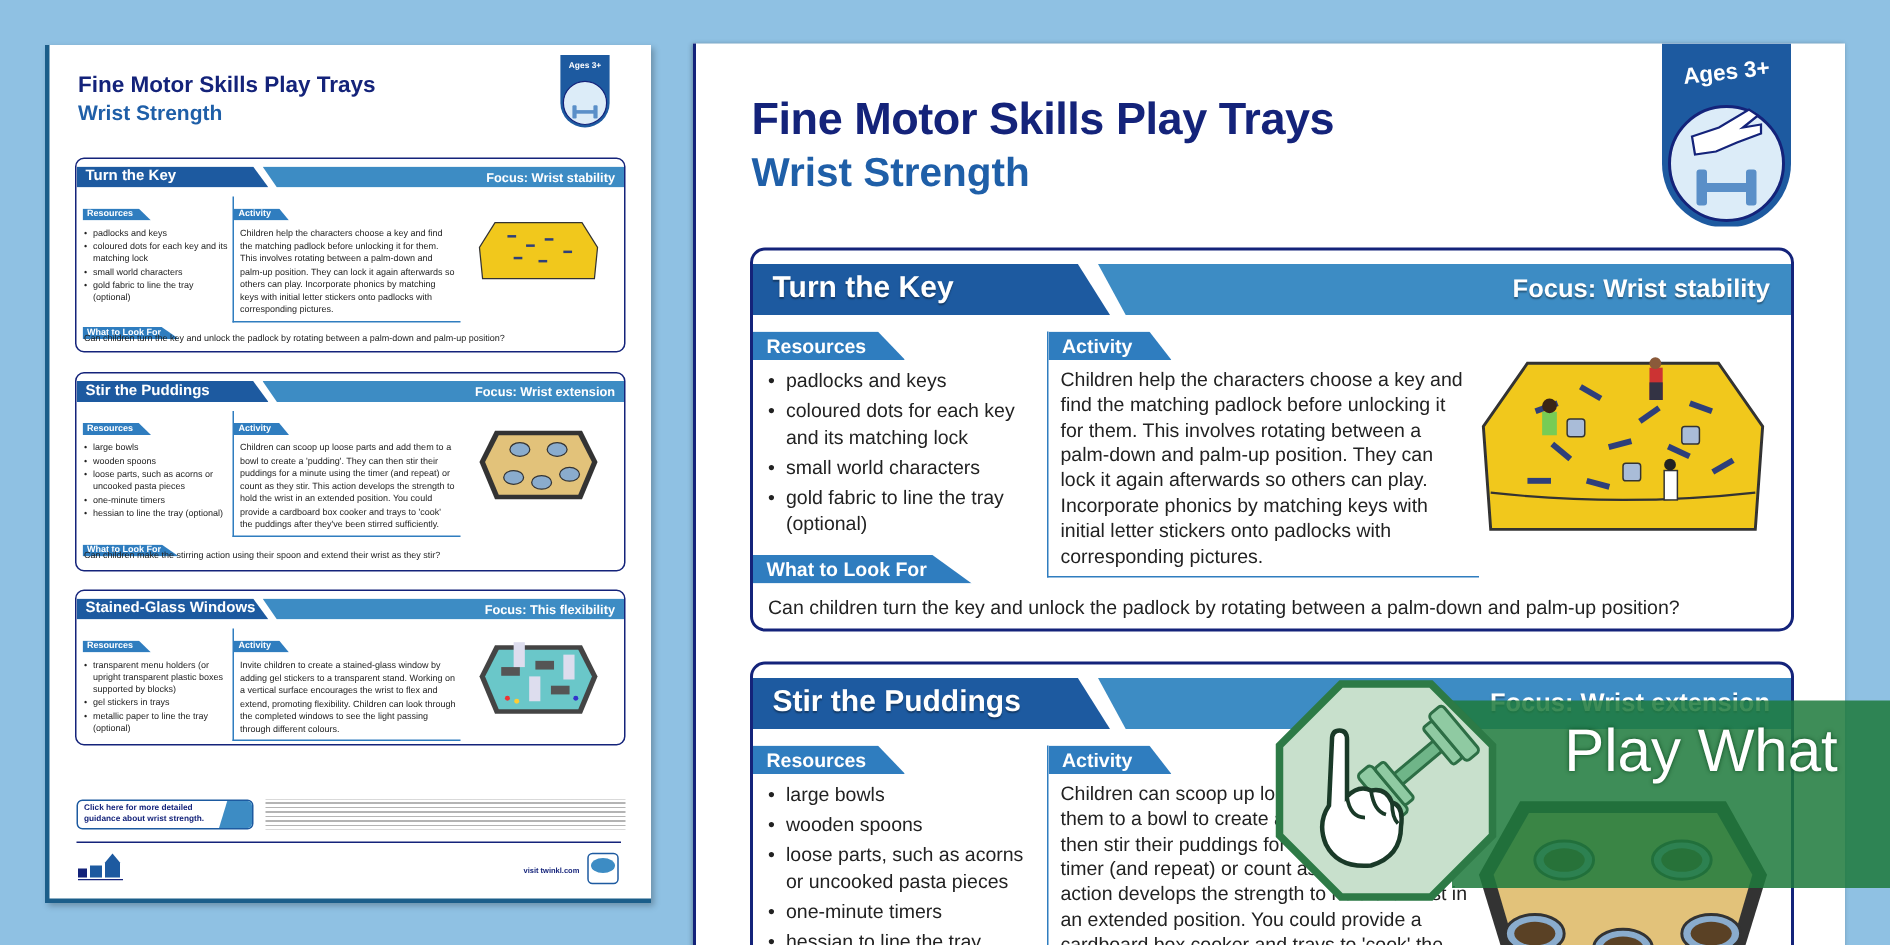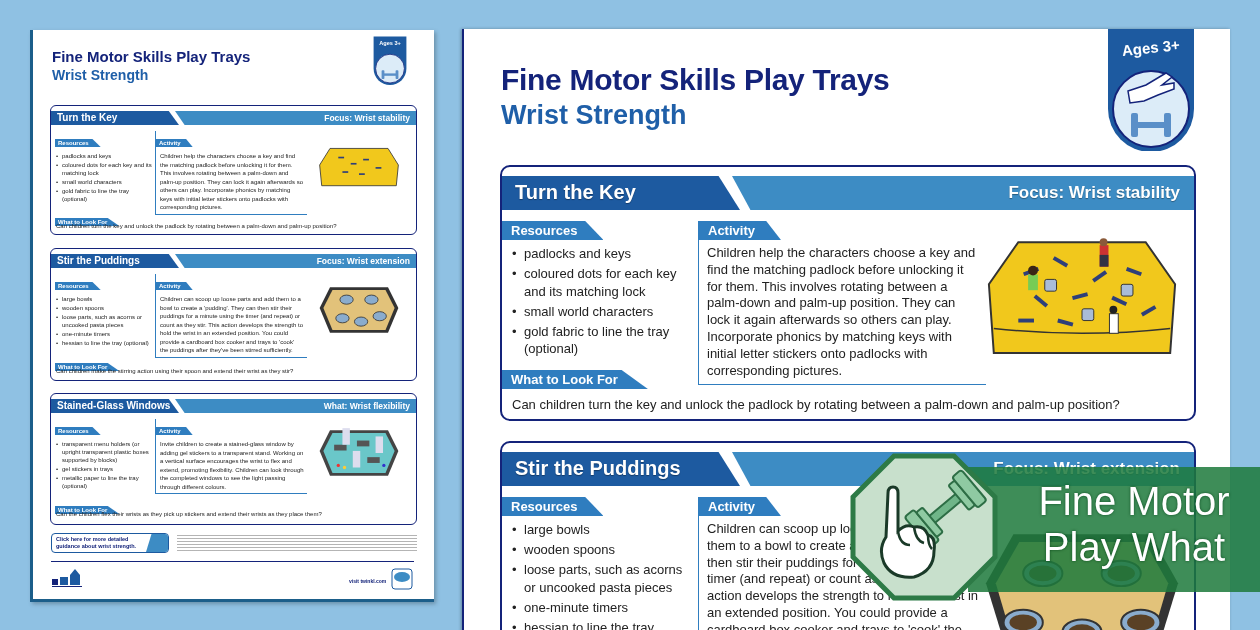--- a/index.html
+++ b/index.html
@@ -156,26 +156,26 @@
       <g fill="#8aaccd" stroke="#333" stroke-width="2">
           <ellipse cx="70" cy="45" rx="16" ry="11"></ellipse>
           <ellipse cx="130" cy="45" rx="16" ry="11"></ellipse>
           <ellipse cx="60" cy="90" rx="16" ry="11"></ellipse>
           <ellipse cx="105" cy="98" rx="16" ry="11"></ellipse>
           <ellipse cx="150" cy="85" rx="16" ry="11"></ellipse>
         </g>
     </svg>
   </div>
 
-  <div class="s-card" style="top:363px;height:132px;">
+  <div class="s-card" style="top:363px;height:104px;">
     <div class="s-head">
       <div class="bar-l"></div>
         <div class="bar-r"></div>
       <span class="name">Stained-Glass Windows</span>
-      <span class="focus">What: Wrist flexibility</span>
+      <span class="focus">Focus: This flexibility</span>
     </div>
     <div class="s-res" style="top:25px;">
       <span class="s-tag">Resources</span>
       <ul>
         <li>transparent menu holders (or upright transparent plastic boxes supported by blocks)</li>
         <li>gel stickers in trays</li>
         <li>metallic paper to line the tray (optional)</li>
       </ul>
     </div>
     <div class="s-act" style="top:25px;">
@@ -332,21 +332,20 @@
           <ellipse cx="40" cy="100" rx="14" ry="8"></ellipse>
           <ellipse cx="100" cy="110" rx="14" ry="8"></ellipse>
           <ellipse cx="160" cy="100" rx="14" ry="8"></ellipse>
         </g>
     </svg>
   </div>
 </div>
 
 <div class="banner"></div>
 <div class="banner-text">
-  <div>Fine Motor</div>
   <div>Play What</div>
 </div>
 <svg class="octagon" viewBox="0 0 148 148">
   <polygon points="44,3 104,3 145,44 145,104 104,145 44,145 3,104 3,44" fill="#c8e0cc" stroke="#2d7a46" stroke-width="5"></polygon>
   <g transform="rotate(-40 95 55)">
     <rect x="68" y="51" width="54" height="9" fill="#6fb588" stroke="#2d6e45" stroke-width="2"></rect>
     <rect x="58" y="36" width="12" height="40" rx="3" fill="#8fcaa2" stroke="#2d6e45" stroke-width="2"></rect>
     <rect x="70" y="40" width="8" height="32" rx="2" fill="#8fcaa2" stroke="#2d6e45" stroke-width="2"></rect>
     <rect x="112" y="40" width="8" height="32" rx="2" fill="#8fcaa2" stroke="#2d6e45" stroke-width="2"></rect>
     <rect x="120" y="36" width="12" height="40" rx="3" fill="#8fcaa2" stroke="#2d6e45" stroke-width="2"></rect>

